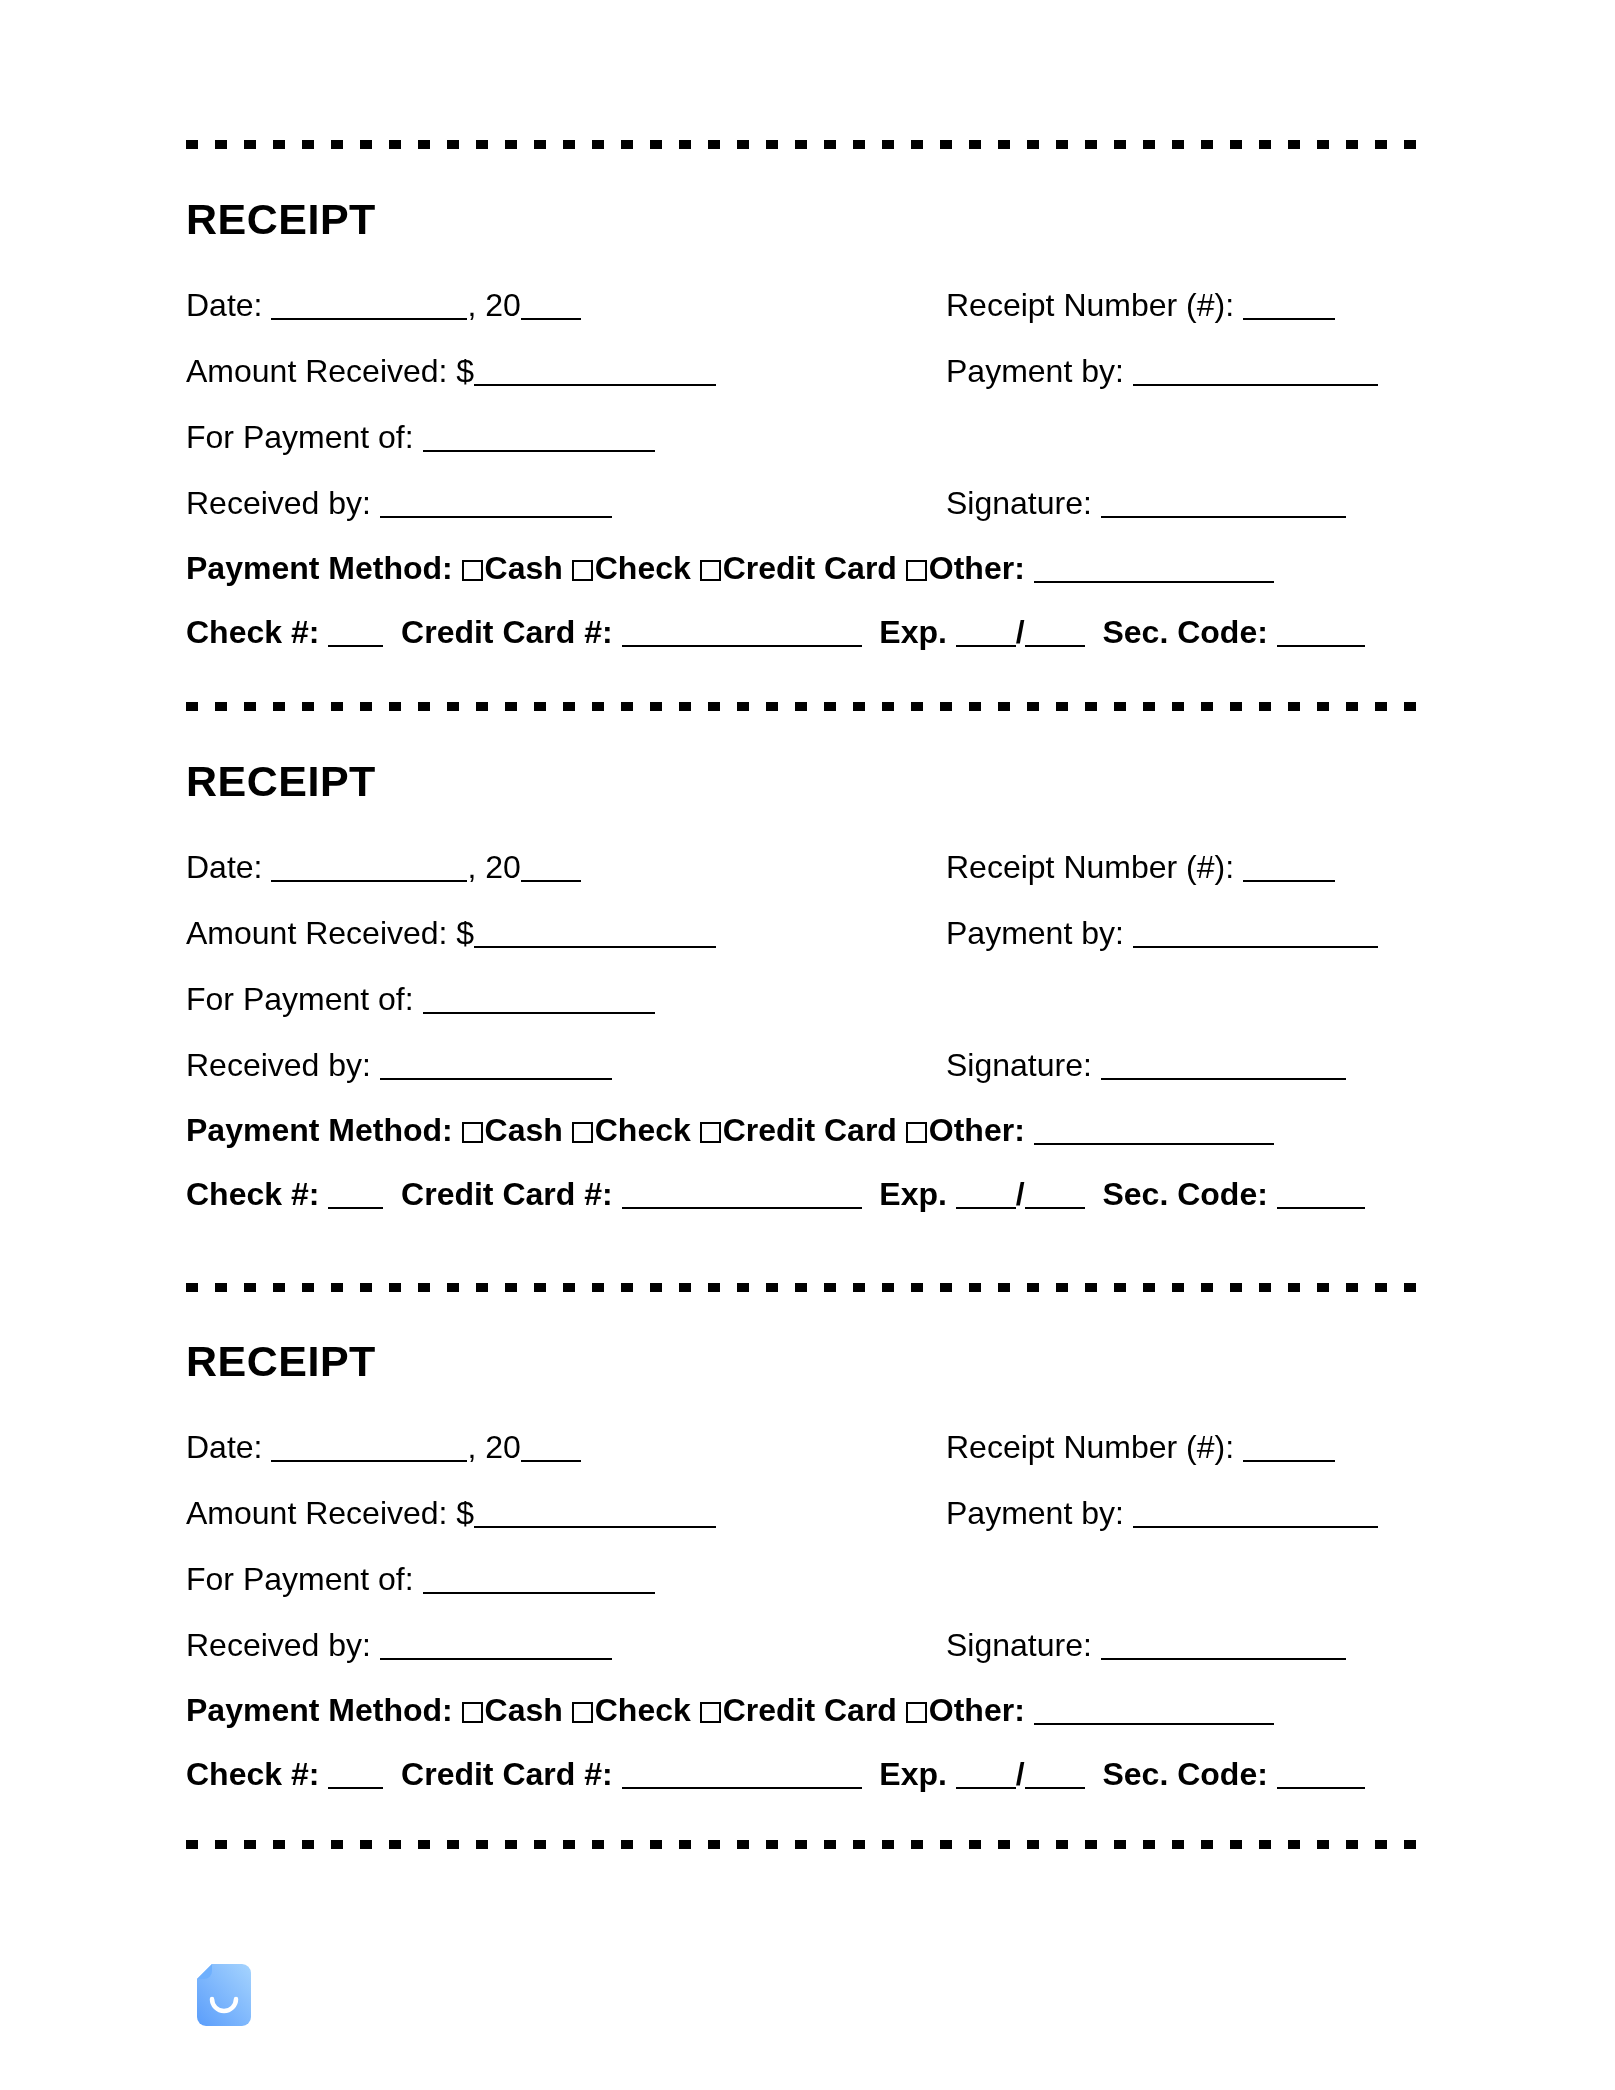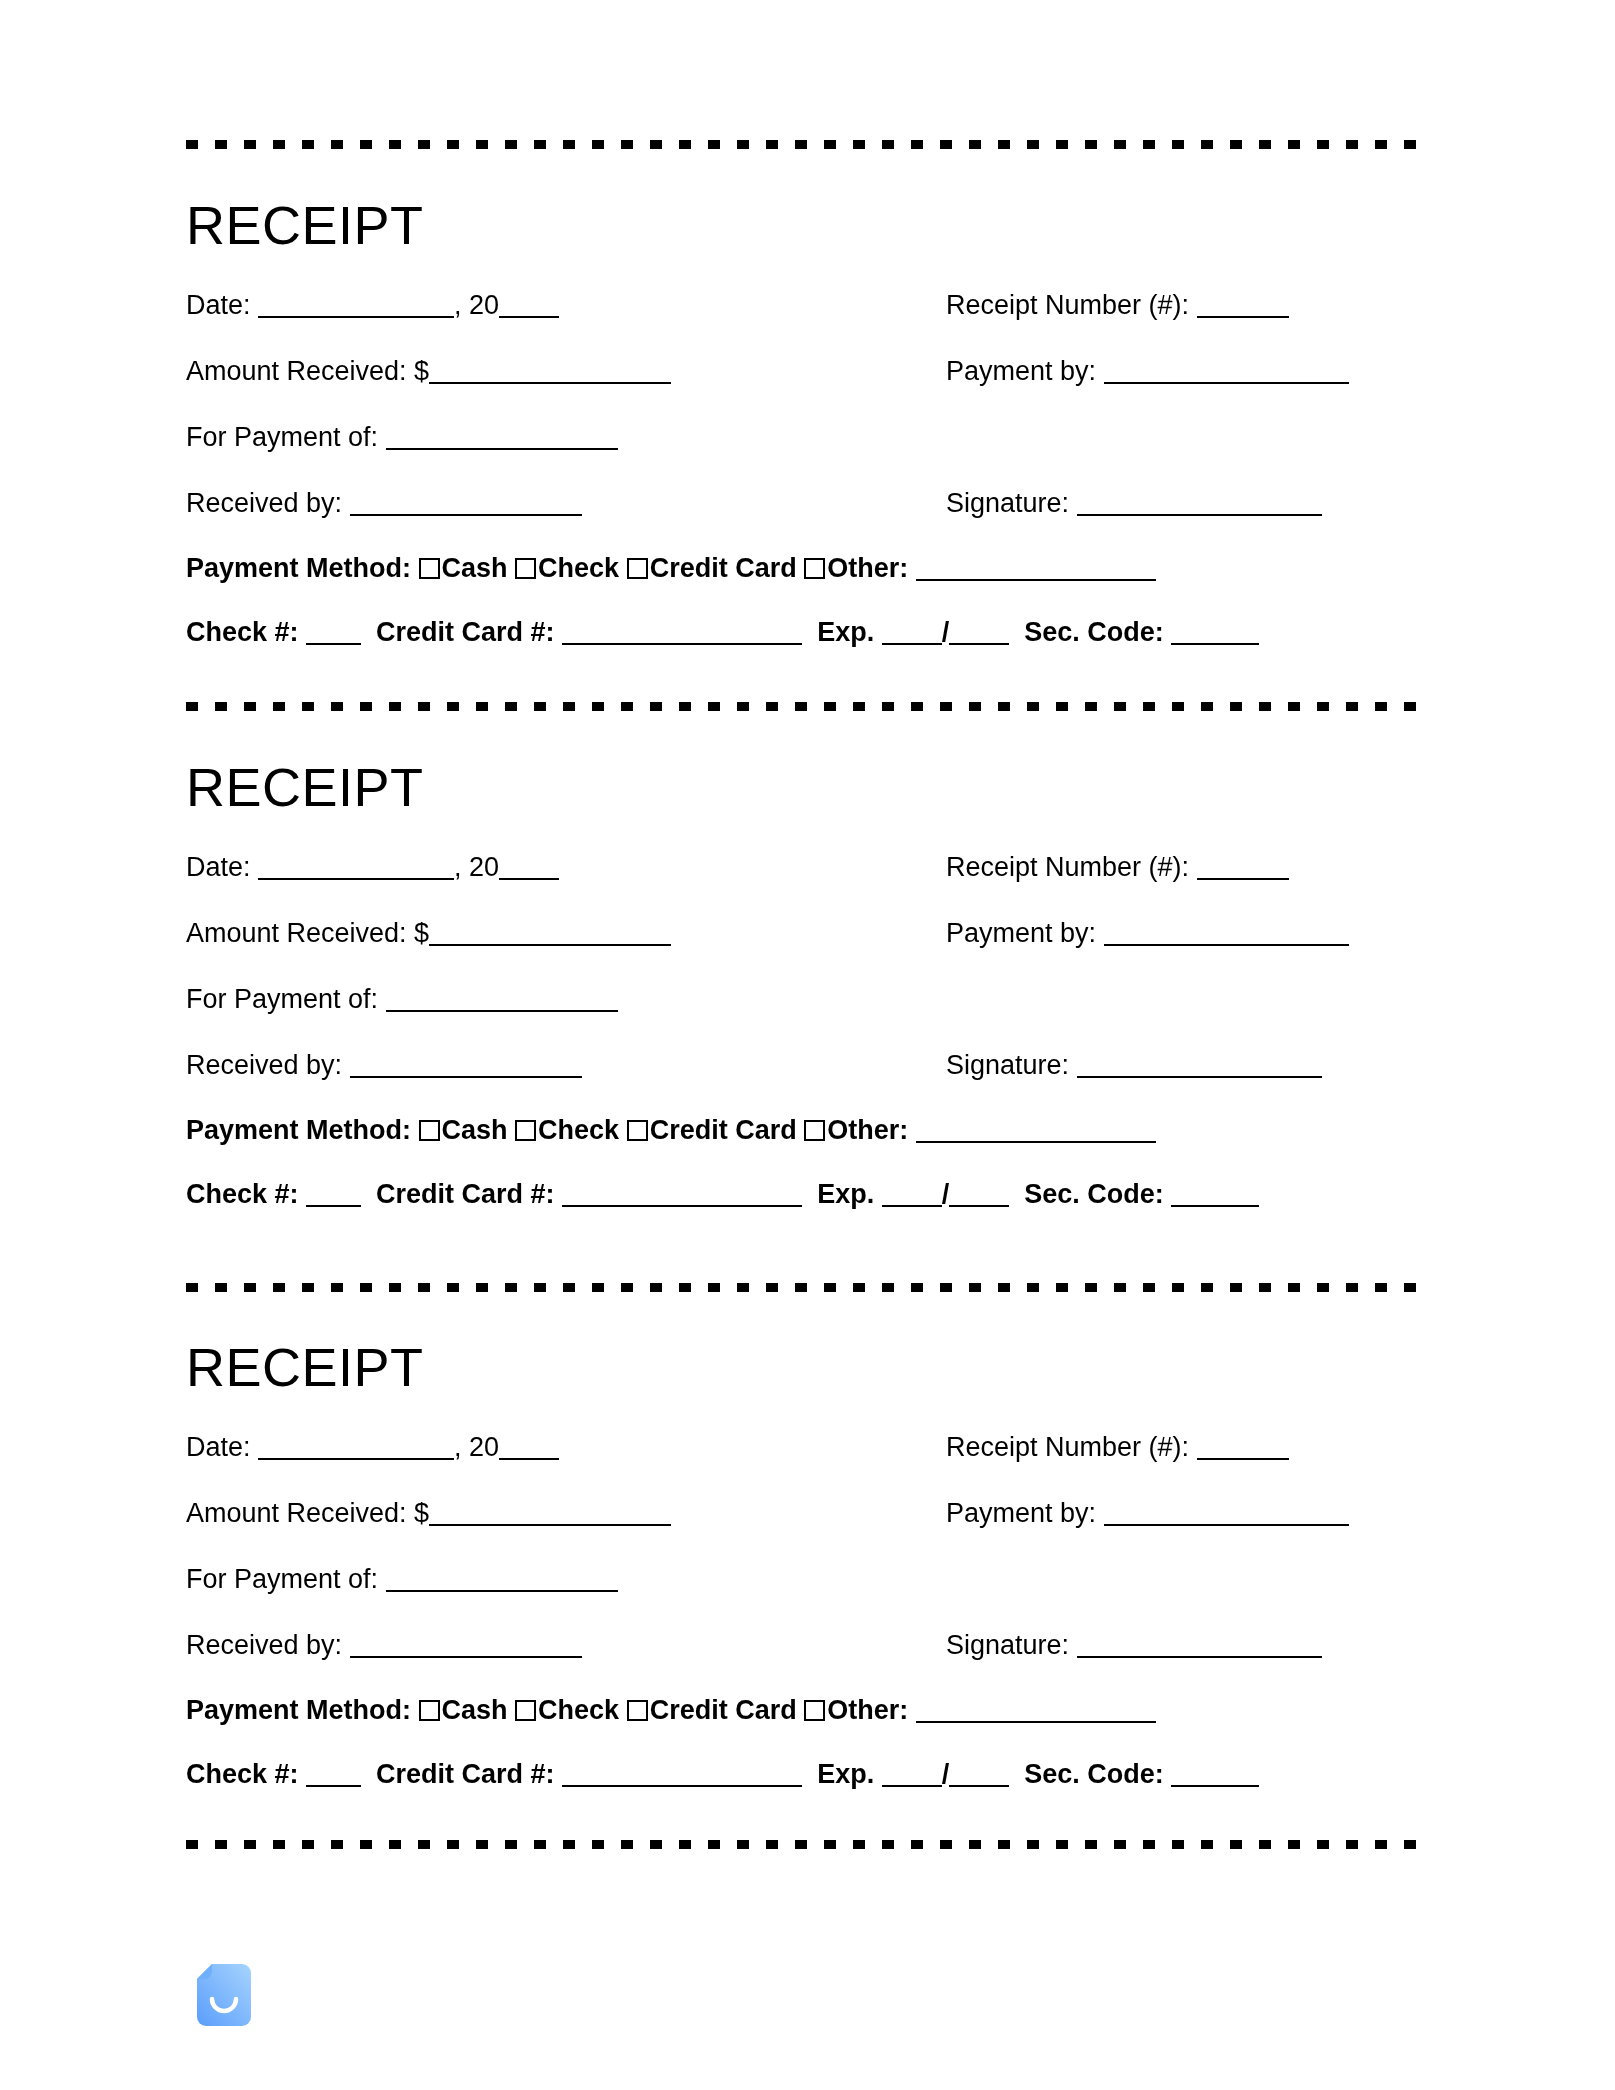--- a/index.html
+++ b/index.html
@@ -37,33 +37,33 @@
   }
 
   
   .receipt-block {
     position: absolute;
     left: 186px;
     width: 1230px;
   }
 
   .receipt-title {
-    font-size: 54px;
-    font-weight: normal;
+    font-size: 43px;
+    font-weight: bold;
     letter-spacing: 0.5px;
     line-height: 1;
     margin: 0;
     padding: 0;
     height: 52px;
   }
 
   .frow {
     position: relative;
     height: 66px;
-    font-size: 27px;
+    font-size: 32px;
     line-height: 66px;
     white-space: nowrap;
   }
   .frow.tight { height: 64px; line-height: 64px; font-weight: bold; }
 
   .col-left {
     position: absolute;
     left: 0;
     top: 0;
     white-space: nowrap;

